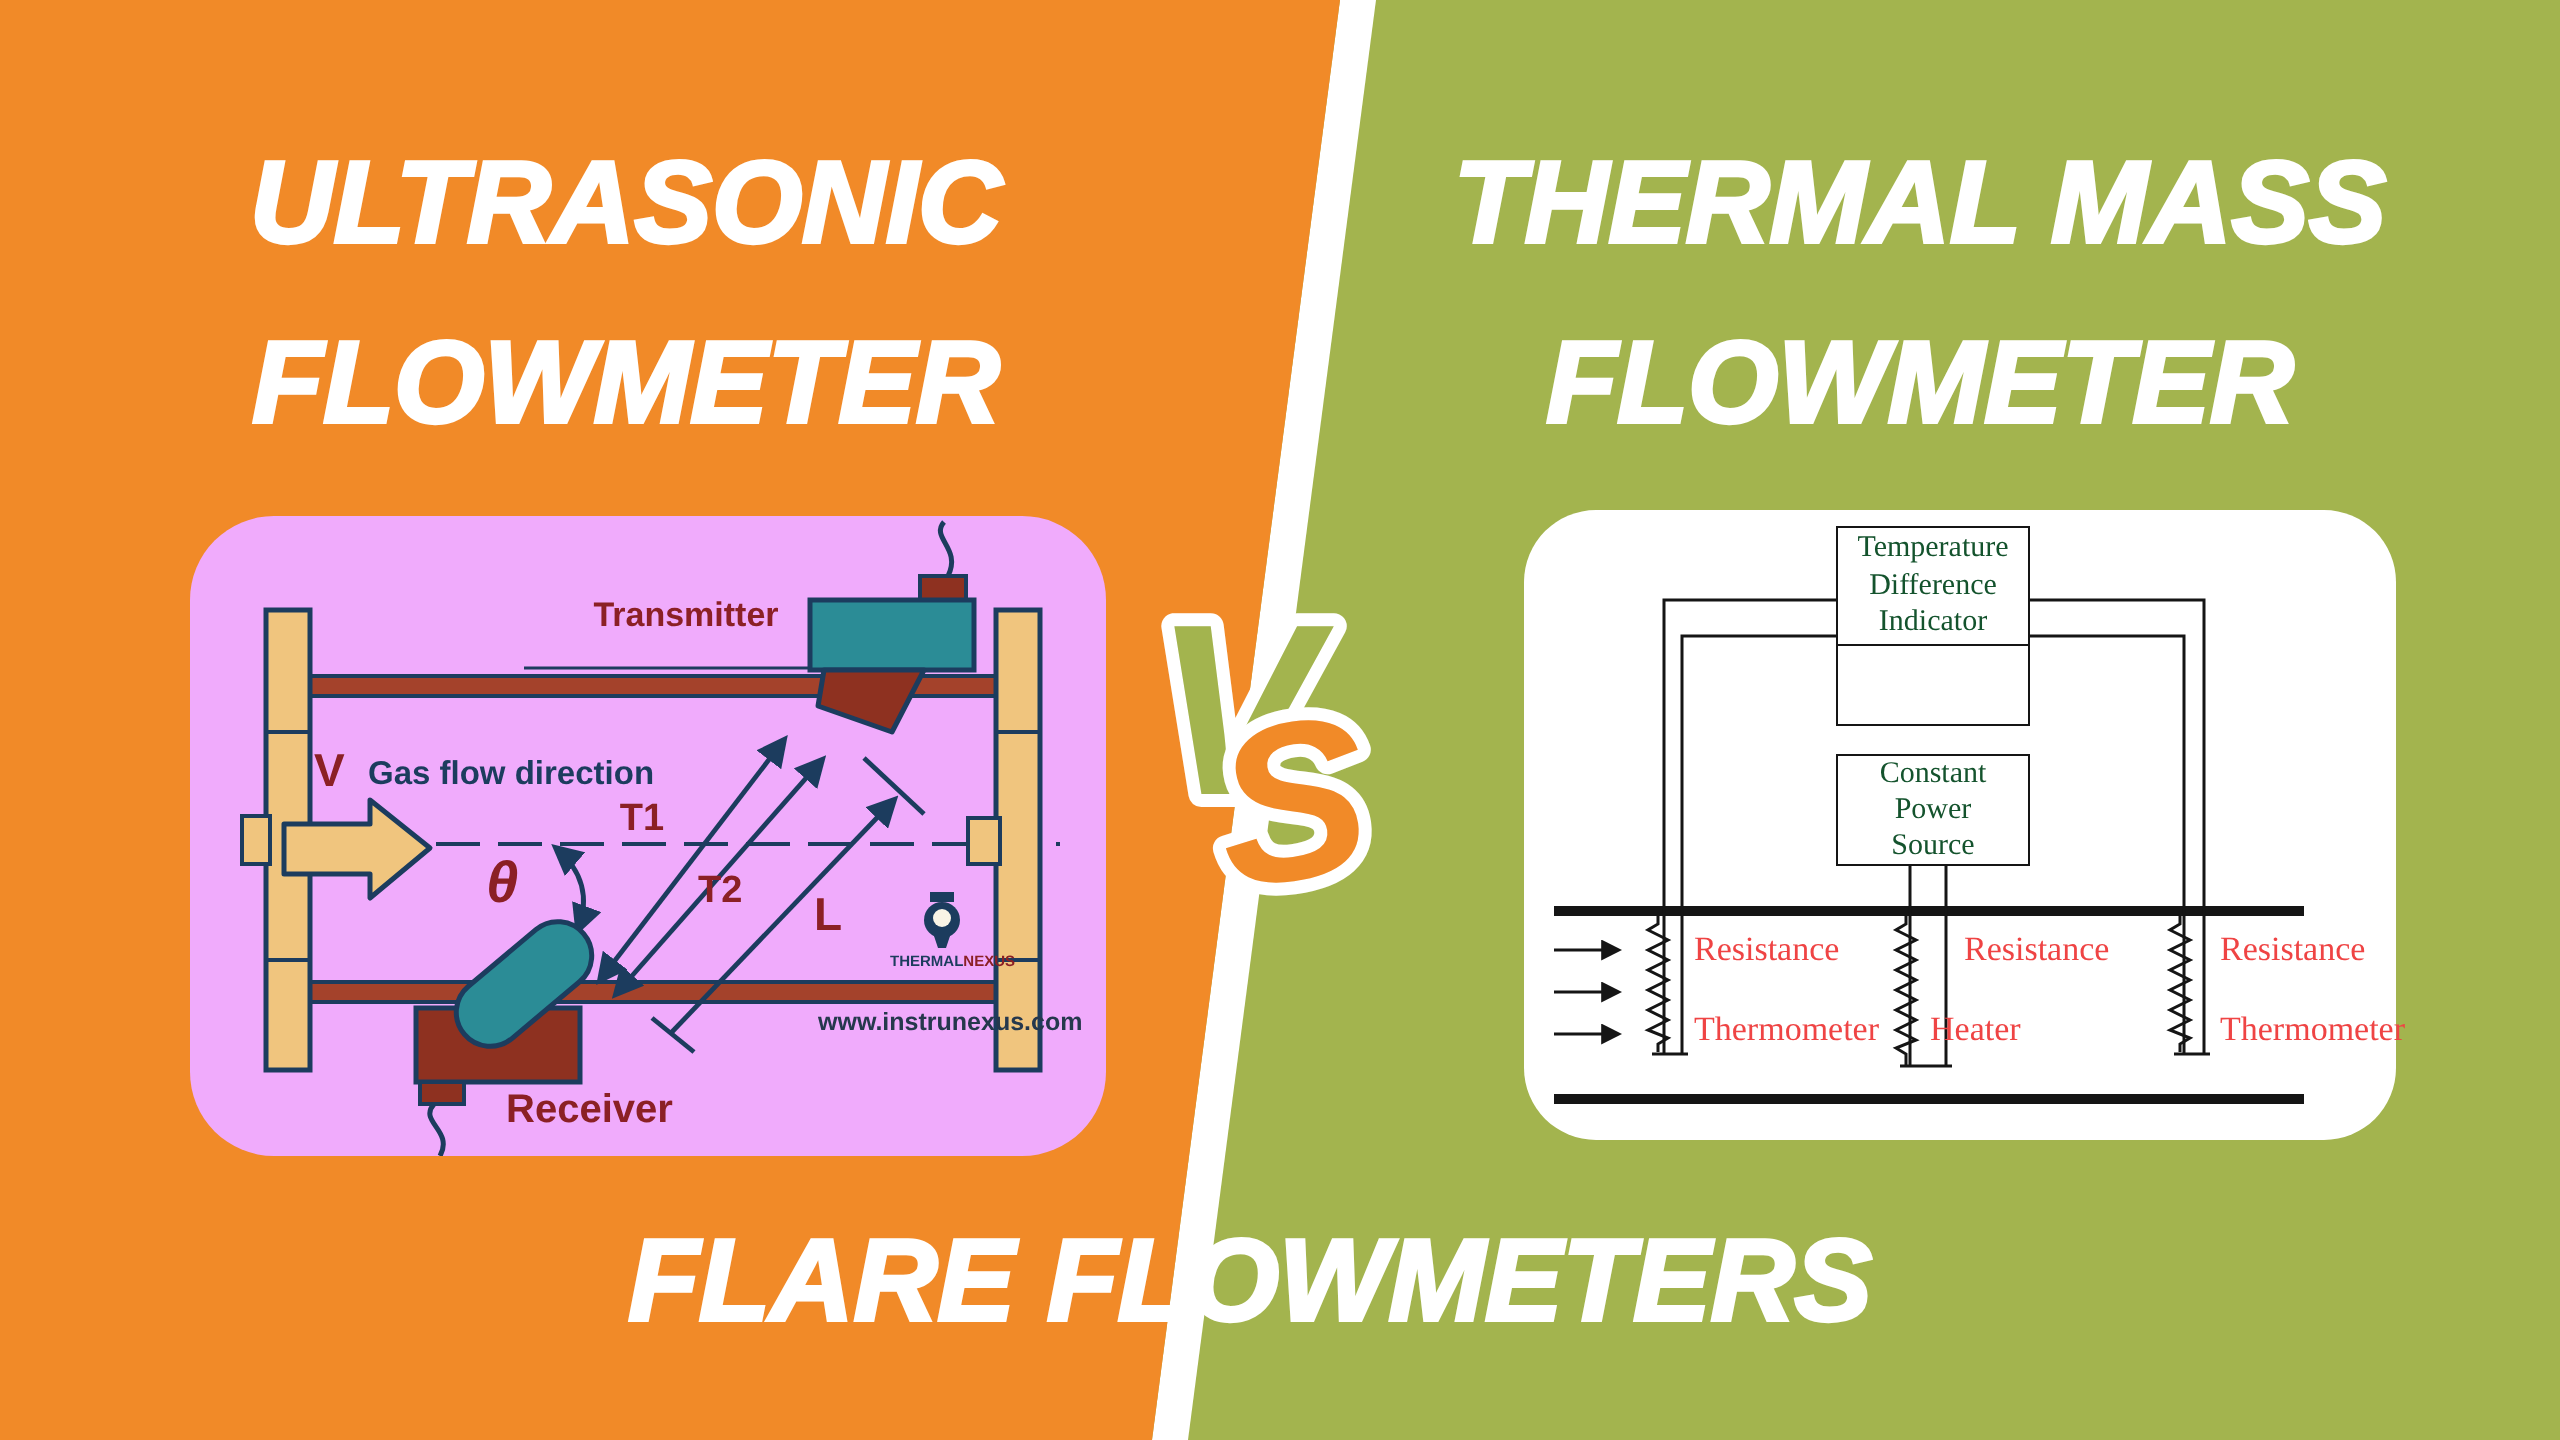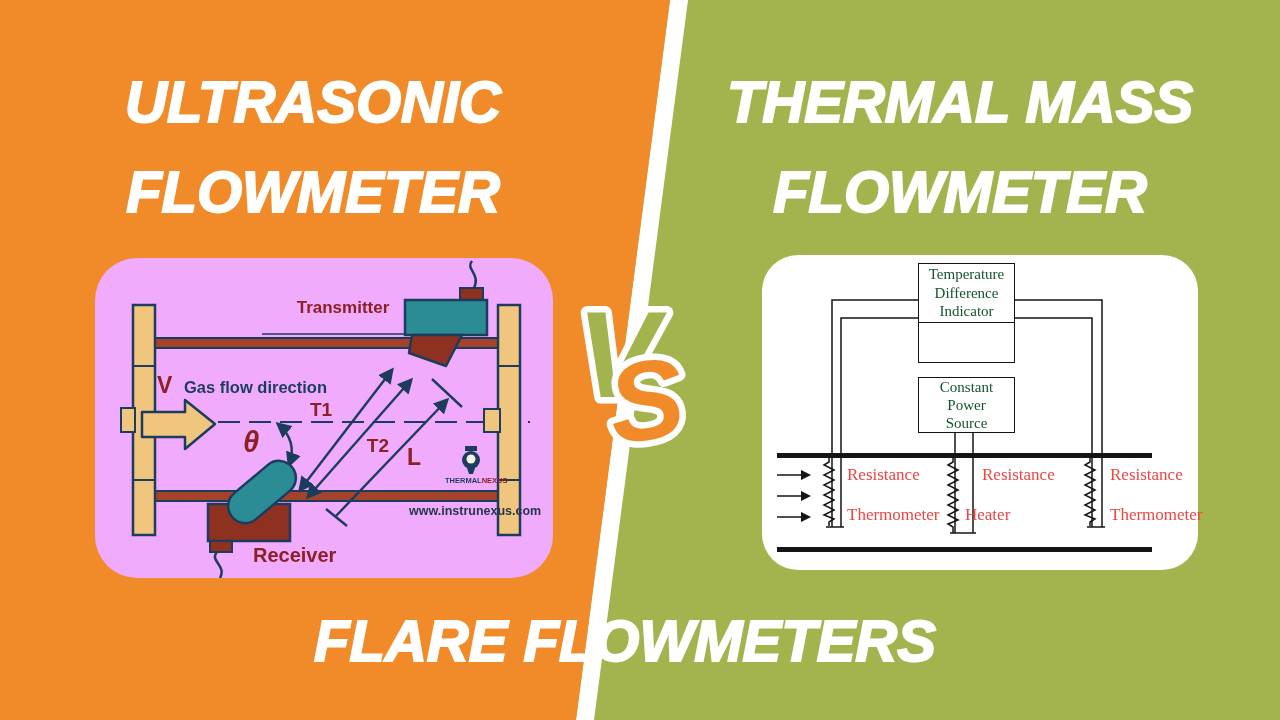--- a/index.html
+++ b/index.html
@@ -29,21 +29,21 @@
   #vs-svg text{font-family:"Liberation Sans",sans-serif;font-weight:bold;font-style:italic;}
 
   
   #ucard{left:95px;top:258px;width:458px;height:320px;background:#f0abfc;border-radius:42px;}
   #ucard .lbl{position:absolute;color:#8B2025;font-weight:700;white-space:nowrap;}
   #u-transmitter{left:188px;top:40px;width:120px;font-size:17px;text-align:center;}
   #u-v{left:62px;top:114px;font-size:23px;}
   #u-gasflow{left:89px;top:120px;font-size:16.5px;color:#1C3C5E !important;}
   #u-t1{left:206px;top:141px;width:40px;font-size:19px;text-align:center;}
   #u-theta{left:148px;top:168px;font-size:29px;font-style:italic;}
-  #u-t2{left:254px;top:177px;width:40px;font-size:19px;text-align:right;}
+  #u-t2{left:254px;top:177px;width:40px;font-size:19px;text-align:left;}
   #u-l{left:312px;top:186px;font-size:23px;}
   #u-receiver{left:158px;top:286px;font-size:20px;}
   #u-brand{left:350px;top:218px;width:52px;font-size:7.5px;text-align:center;letter-spacing:0;}
   #u-brand .b2{color:#8B2025;}
   #u-brand .b1{color:#1C3C5E;}
   #u-web{left:284px;top:246px;font-size:12.5px;color:#25384D !important;margin-left:30px;}
 
   
   #tcard{left:762px;top:255px;width:436px;height:315px;background:#FFFFFF;border-radius:36px;}
   .tbox{position:absolute;border:1.5px solid #151515;box-sizing:border-box;background:#FFFFFF;

